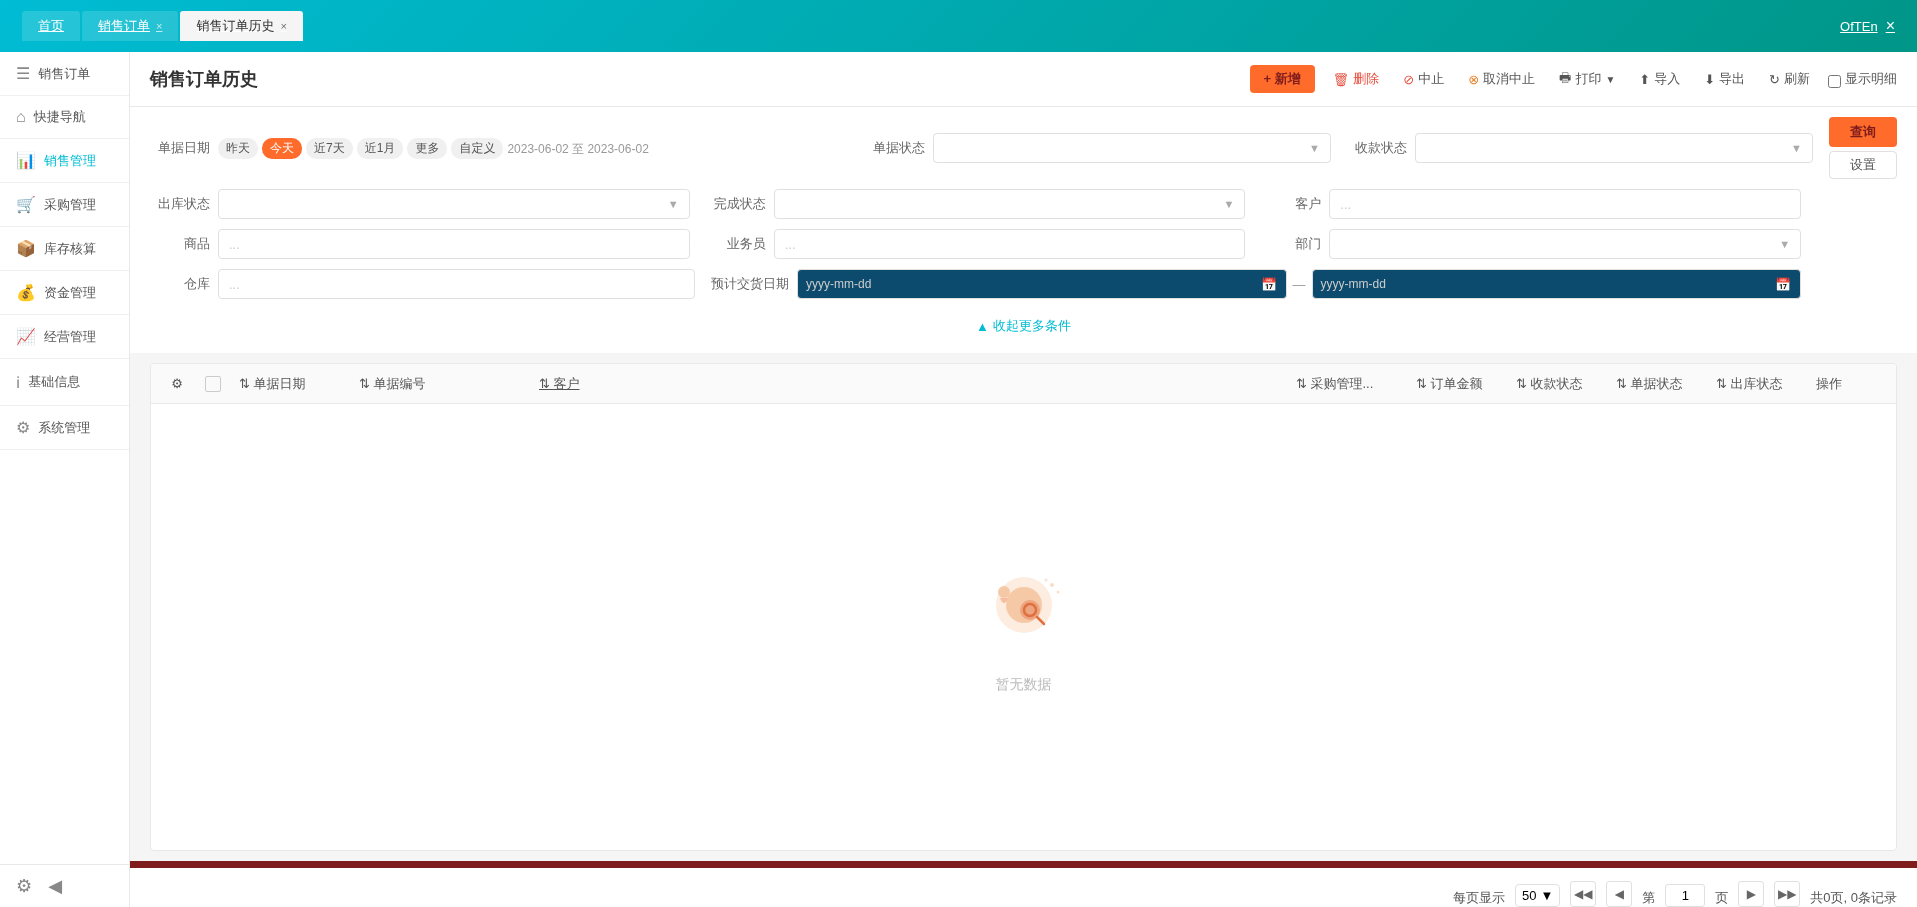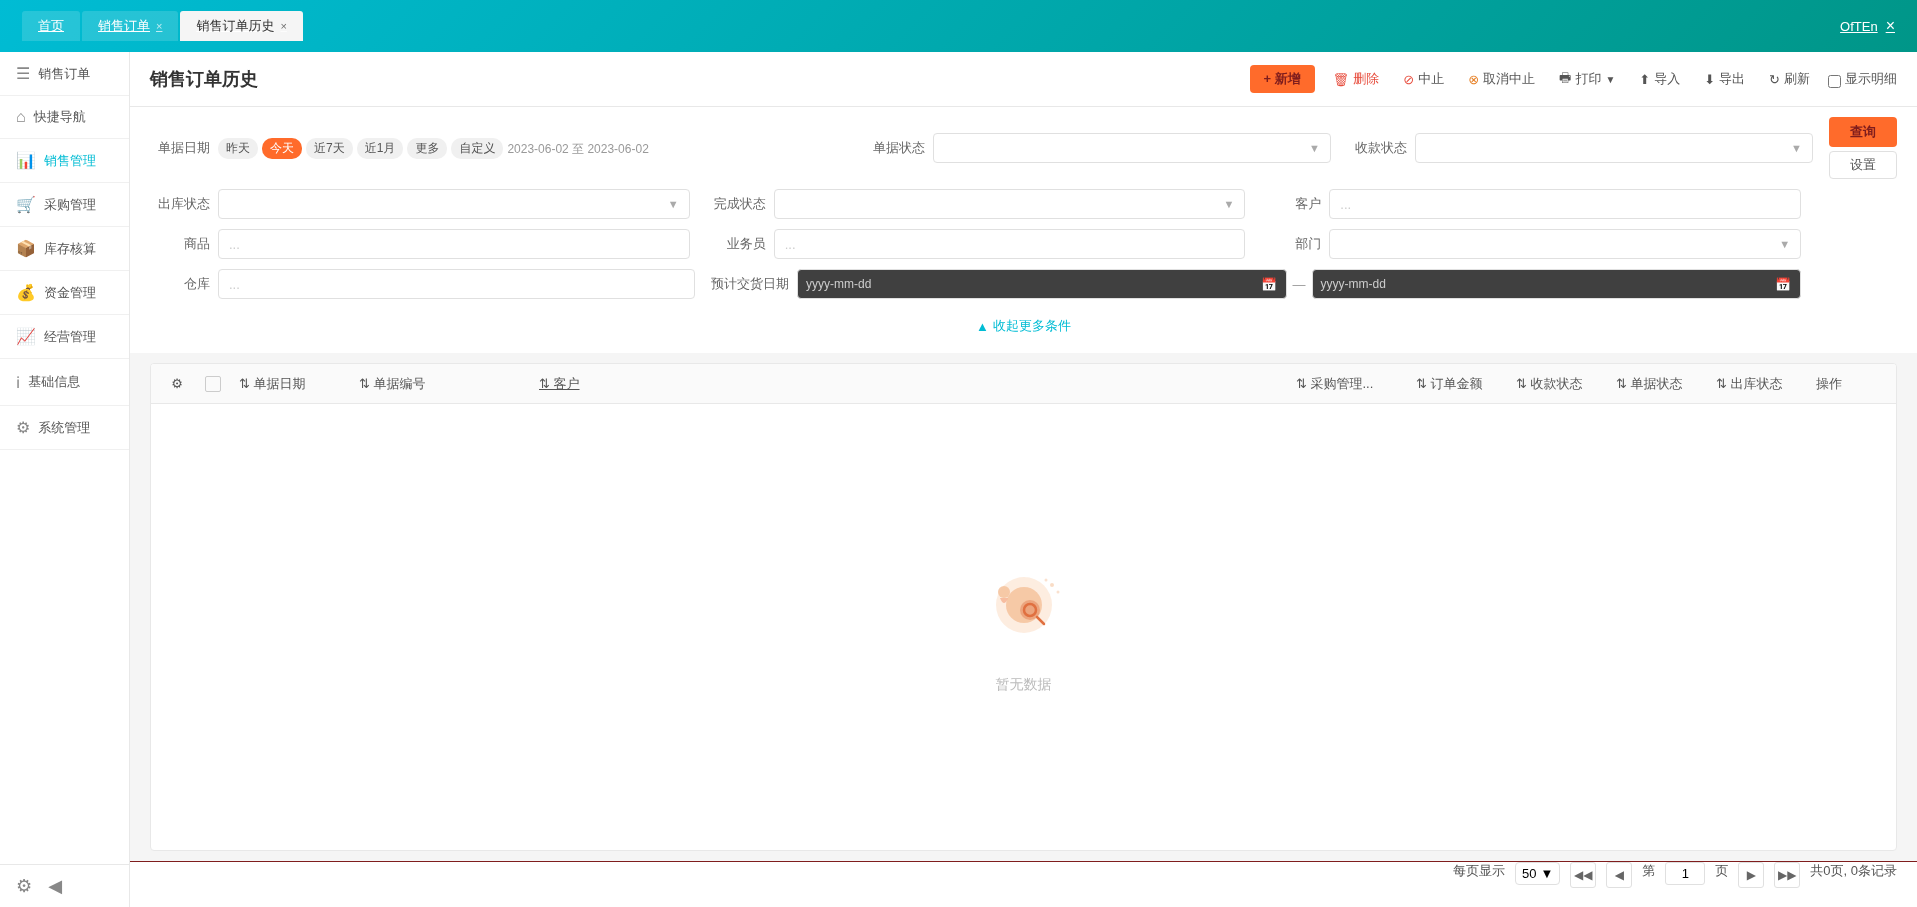--- a/index.html
+++ b/index.html
@@ -234,21 +234,21 @@
       gap: 6px;
       flex: 1;
     }
     .date-input {
       border: 1px solid #e0e0e0;
       border-radius: 4px;
       padding: 0 8px;
       height: 30px;
       font-size: 12px;
       color: #bbb;
-      background: #404040;
+      background: #0c4a6e;
       display: flex;
       align-items: center;
       justify-content: space-between;
       flex: 1;
       cursor: pointer;
     }
     .date-input .cal-icon { color: #aaa; font-size: 13px; }
     .collapse-btn {
       display: flex;
       align-items: center;
@@ -318,23 +318,23 @@
       justify-content: center;
       color: #bbb;
       font-size: 14px;
       gap: 16px;
     }
 
     
     .pagination {
       height: 46px;
       background: white;
-      border-top: 1px solid #7f1d1d;
-      display: flex;
-      align-items: flex-start;
+      border-top: 7px solid #7f1d1d;
+      display: flex;
+      align-items: flex-end;
       justify-content: flex-end;
       padding: 0 20px;
       gap: 10px;
       flex-shrink: 0;
     }
     .pagination-text { font-size: 13px; color: #555; }
     .pagination-select {
       border: 1px solid #e0e0e0;
       border-radius: 4px;
       padding: 3px 6px;

